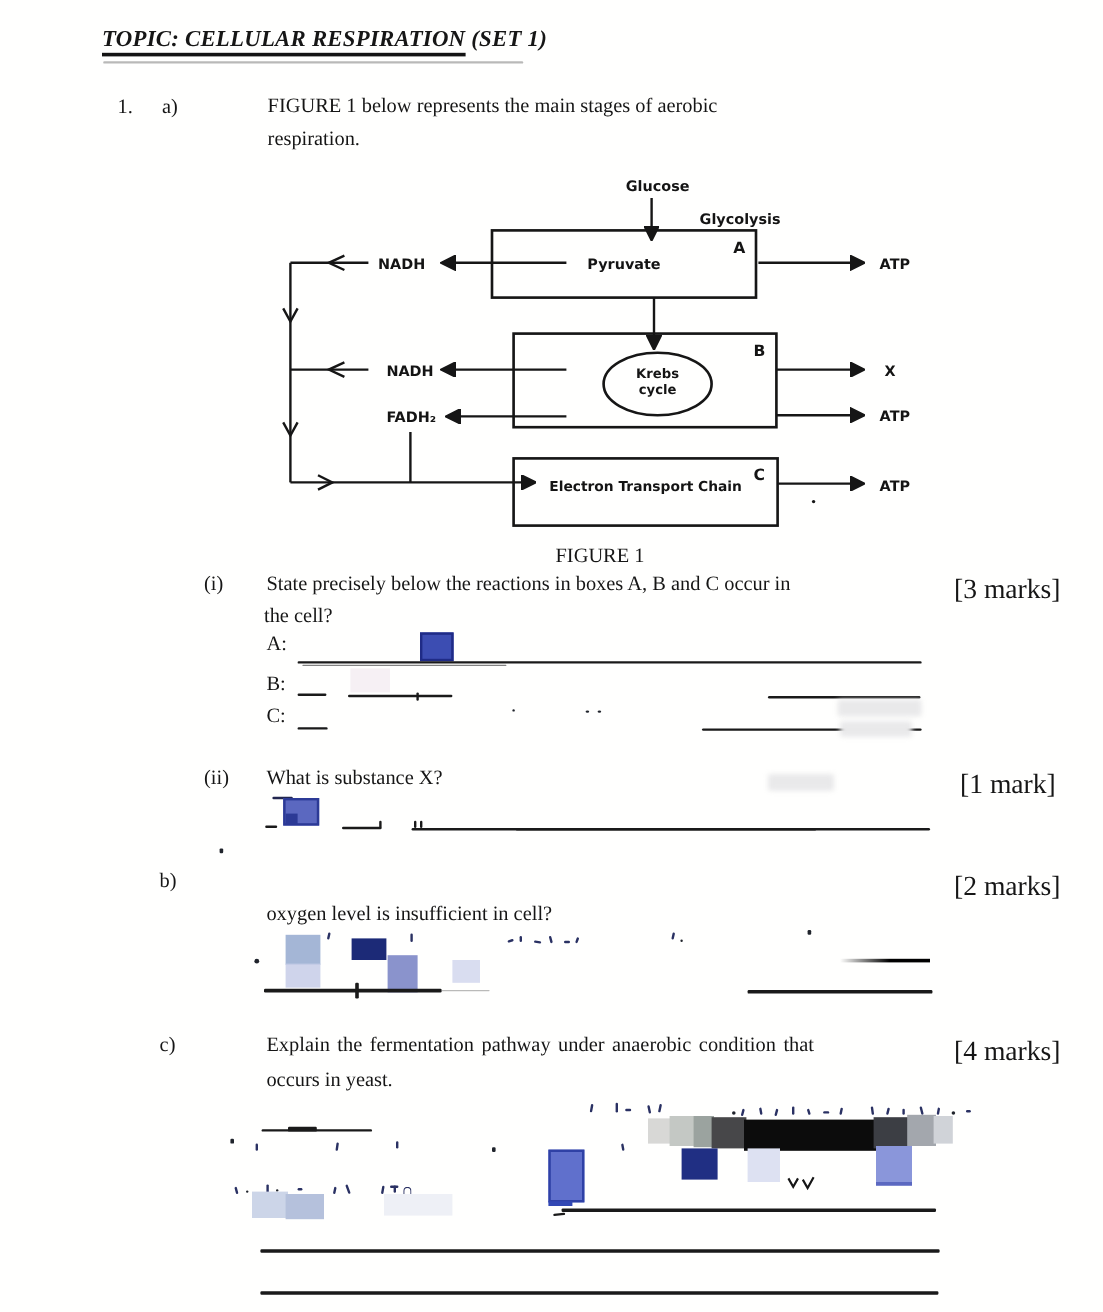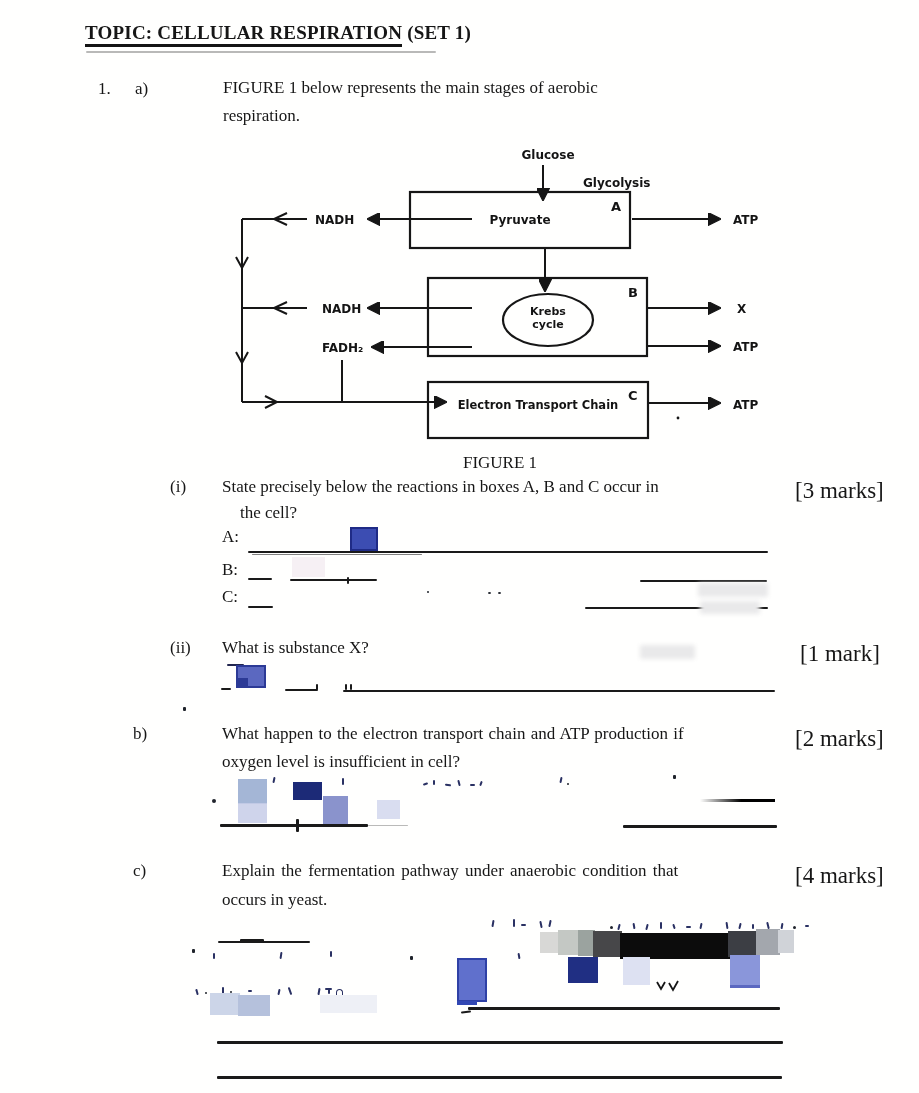--- a/index.html
+++ b/index.html
@@ -9,21 +9,21 @@
   .serif{font-family:"Liberation Serif",serif;color:#161616;font-size:17px;line-height:1.15;white-space:nowrap;}
   .b{font-weight:normal;}
   .hline{position:absolute;background:#1a1a1a;border-radius:1px;}
   .ink{position:absolute;background:#2a3163;border-radius:1px;}
   .dot{position:absolute;background:#20242c;border-radius:50%;}
   .sq{position:absolute;}
   .ghost{position:absolute;background:#e9e9ea;filter:blur(2px);border-radius:2px;}
   .marks{font-size:23px;}
   .dg-text{font-family:"DejaVu Sans",sans-serif;font-weight:bold;fill:#141414;}
   svg line,svg rect,svg ellipse,svg path,svg polyline{stroke:#161616;}
-  .hdr{font-size:19px;font-weight:bold;letter-spacing:.2px;}
+  .hdr{font-size:19px;font-weight:bold;letter-spacing:.2px;font-style:italic;}
   .hdr .u{border-bottom:3px solid #141414;padding-bottom:1px;}
 </style>
 </head>
 <body>
 
 <div id="page">
 
   <div class="abs serif hdr" style="left:85px;top:22px;">
     <span class="u">TOPIC: CELLULAR RESPIRATION</span><span> </span><span>(SET 1)</span>
   </div>
@@ -90,21 +90,21 @@
     <line x1="648" y1="403" x2="719" y2="403" stroke-width="2" marker-end="url(#ah)"></line>
     <text class="dg-text" x="733" y="409" font-size="12">ATP</text>
     <circle cx="678" cy="418" r="1.4" fill="#161616" stroke="none"></circle>
   </svg>
 
   <div class="abs serif b" style="left:400px;top:453px;width:200px;text-align:center;">FIGURE 1</div>
 
   <div class="abs serif" style="left:170px;top:477px;">(i)</div>
   <div class="abs serif" style="left:222px;top:477px;"><span>State precisely below the reactions in boxes </span><span class="b">A</span><span>, </span><span class="b">B</span><span> and </span><span class="b">C</span><span> occur in</span></div>
   <div class="abs serif marks" style="left:795px;top:478px;">[3 marks]</div>
-  <div class="abs serif" style="left:240px;top:503px;">the cell?</div>
+  <div class="abs serif" style="left:220px;top:503px;">the cell?</div>
 
   <div class="abs serif b" style="left:222px;top:527px;">A:</div>
   <div class="sq" style="left:350px;top:527px;width:24px;height:20px;background:#3c4db2;border:2px solid #1f2b86;"></div>
   <div class="hline" style="left:248px;top:551px;width:520px;height:2px;"></div>
   <div class="hline" style="left:252px;top:554px;width:170px;height:1px;opacity:.55;"></div>
   <div class="sq" style="left:292px;top:557px;width:33px;height:20px;background:#f6f0f4;"></div>
 
   <div class="abs serif b" style="left:222px;top:560px;">B:</div>
   <div class="hline" style="left:248px;top:578px;width:24px;height:2px;"></div>
   <div class="hline" style="left:290px;top:579px;width:87px;height:2px;"></div>
@@ -131,21 +131,20 @@
   <div class="hline" style="left:221px;top:688px;width:10px;height:2px;"></div>
   <div class="hline" style="left:285px;top:689px;width:33px;height:2px;"></div>
   <div class="hline" style="left:316px;top:684px;width:2px;height:6px;"></div>
   <div class="ink" style="left:345px;top:684px;width:2px;height:6px;background:#1a1a1a;"></div>
   <div class="ink" style="left:350px;top:684px;width:2px;height:6px;background:#1a1a1a;"></div>
   <div class="hline" style="left:343px;top:690px;width:432px;height:2px;"></div>
   <div class="hline" style="left:430px;top:691px;width:250px;height:1px;"></div>
   <div class="dot" style="left:183px;top:707px;width:3px;height:4px;border-radius:1px;"></div>
 
   <div class="abs serif" style="left:133px;top:724px;">b)</div>
-  <div class="abs serif" style="left:222px;top:724px;word-spacing:1px;">What happen to the electron transport chain and ATP production if</div>
   <div class="abs serif marks" style="left:795px;top:726px;">[2 marks]</div>
   <div class="abs serif" style="left:222px;top:752px;">oxygen level is insufficient in cell?</div>
 
   <div class="dot" style="left:212px;top:799px;width:4px;height:4px;"></div>
   <div class="sq" style="left:238px;top:779px;width:29px;height:25px;background:#a4b6d6;"></div>
   <div class="sq" style="left:238px;top:803px;width:29px;height:20px;background:#c7cde7;opacity:.85;"></div>
   <div class="ink" style="left:273px;top:777px;width:2px;height:6px;transform:rotate(12deg);"></div>
   <div class="sq" style="left:293px;top:782px;width:29px;height:18px;background:#1c2a77;"></div>
   <div class="sq" style="left:323px;top:796px;width:25px;height:31px;background:#8a93cc;"></div>
   <div class="ink" style="left:342px;top:778px;width:2px;height:7px;"></div>

